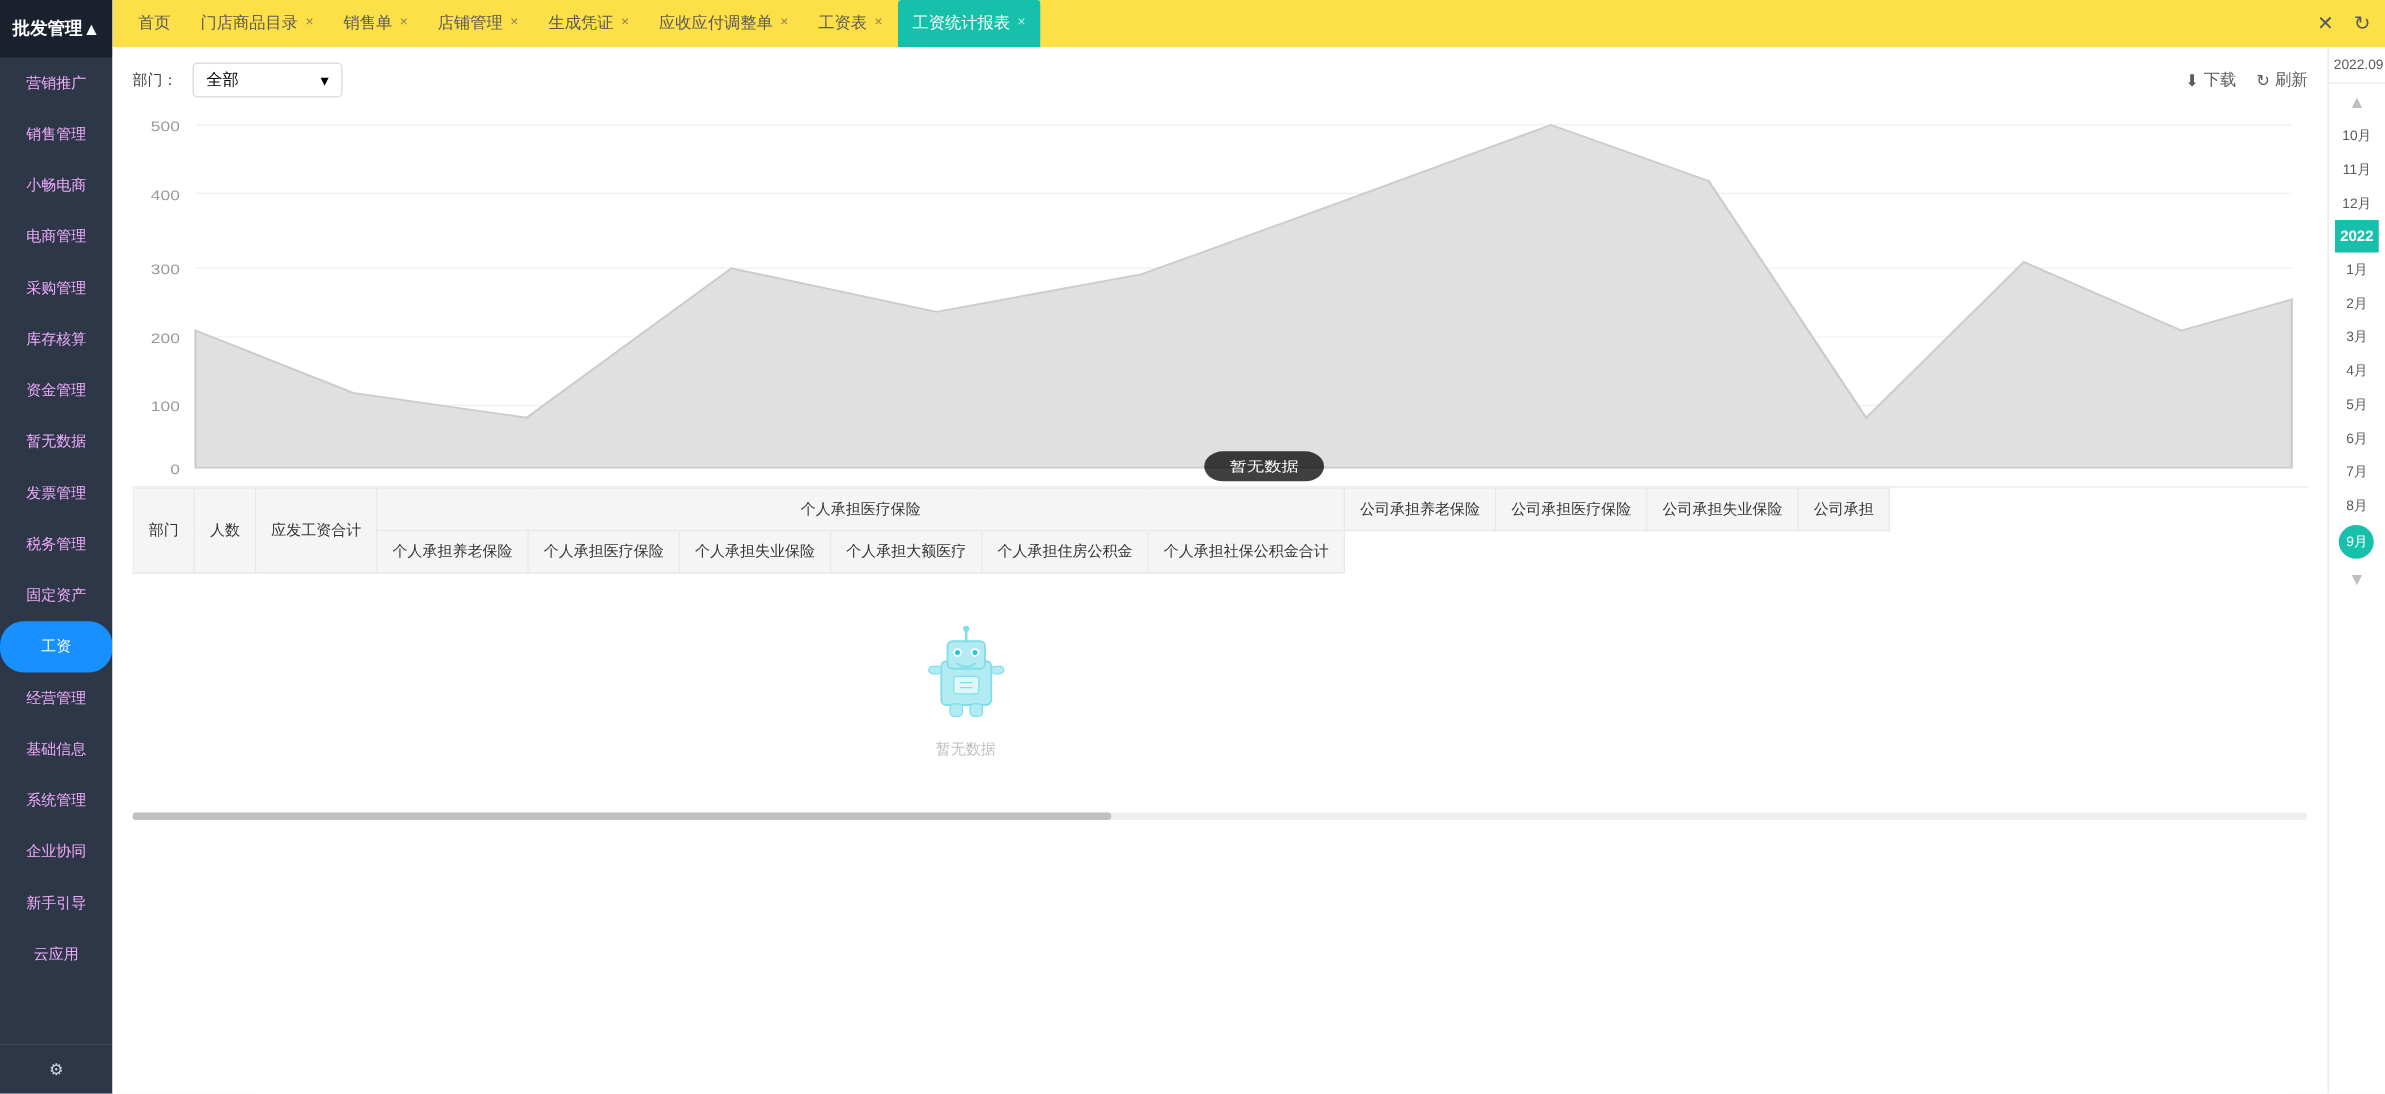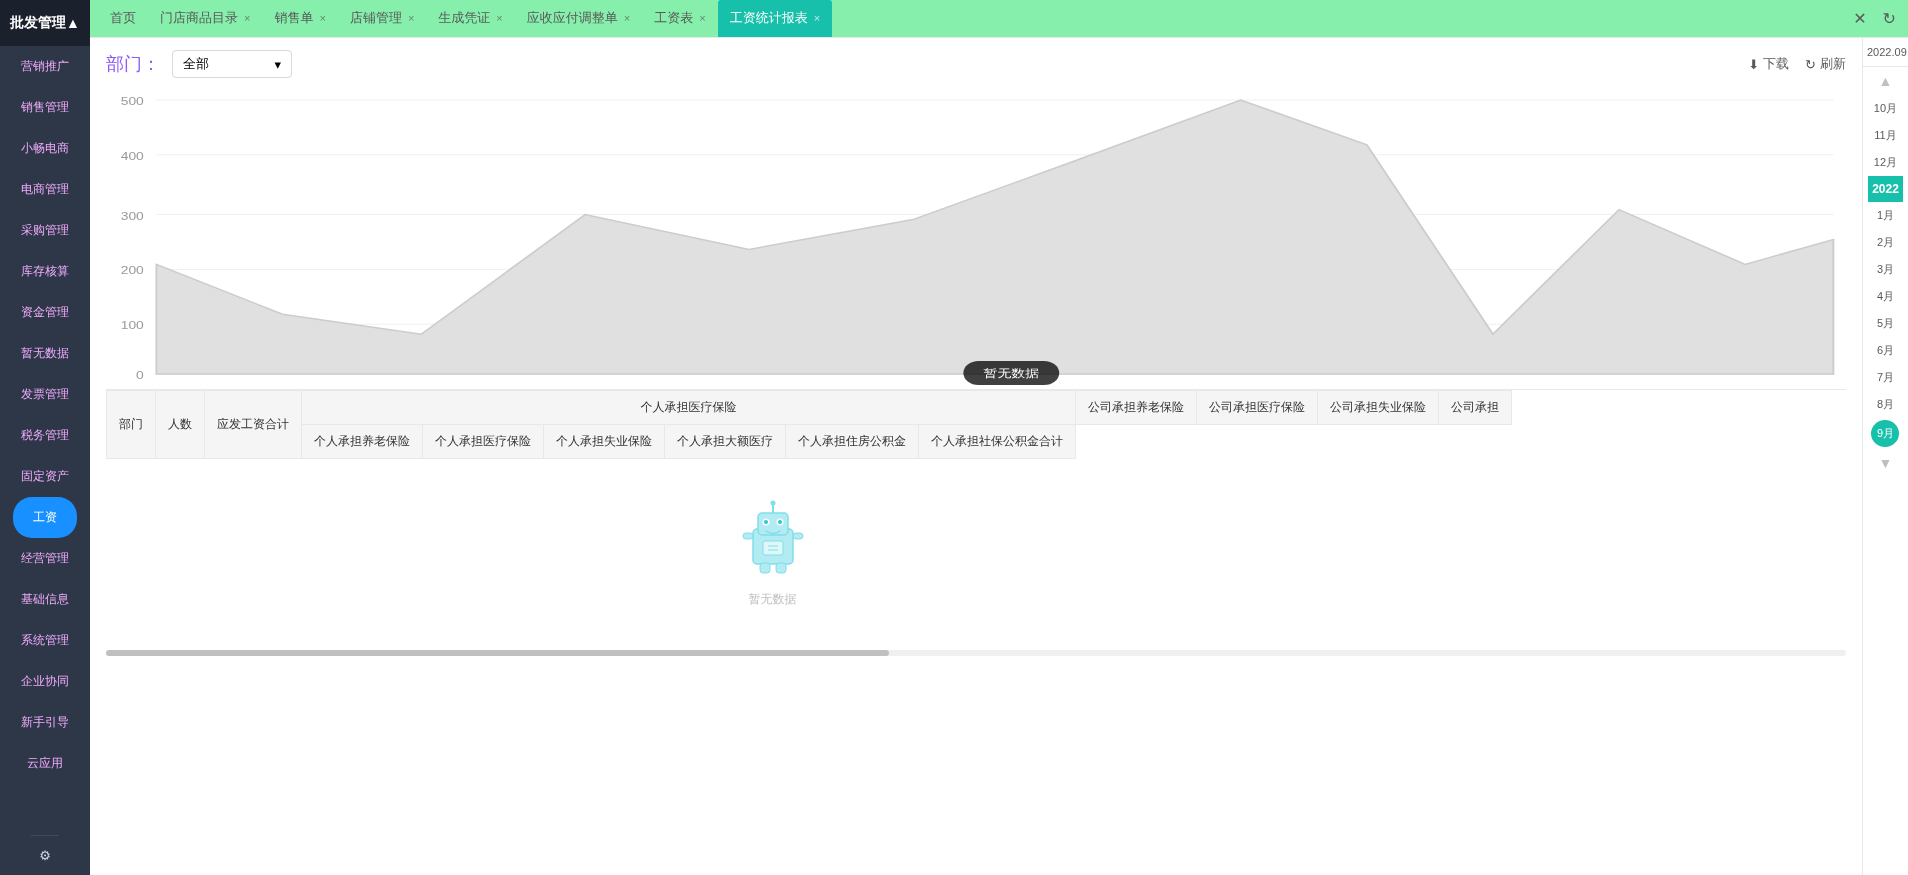--- a/index.html
+++ b/index.html
@@ -8,21 +8,20 @@
     
     .sidebar {
       width: 90px;
       background: #2d3748;
       color: #fff;
       display: flex;
       flex-direction: column;
       flex-shrink: 0;
       height: 100%;
       overflow-y: auto;
-      align-items: center;
     }
     .sidebar-header {
       background: #1a202c;
       padding: 14px 10px;
       font-size: 14px;
       font-weight: bold;
       text-align: center;
       display: flex;
       align-items: center;
       justify-content: space-between;
@@ -52,21 +51,21 @@
       display: flex;
       flex-direction: column;
       overflow: hidden;
       background: #fff;
     }
 
     
     .tabs-bar {
       display: flex;
       align-items: center;
-      background: #86efac;
+      background: #fde047;
       border-bottom: 1px solid #e8e8e8;
       padding: 0 8px;
       height: 38px;
       flex-shrink: 0;
       overflow-x: auto;
       white-space: nowrap;
     }
     .tab {
       display: inline-flex;
       align-items: center;
@@ -151,21 +150,21 @@
     .toolbar-left {
       display: flex;
       align-items: center;
       gap: 12px;
     }
     .toolbar-right {
       display: flex;
       align-items: center;
       gap: 16px;
     }
-    .label-text { color: #8b5cf6; font-size: 18px; }
+    .label-text { color: #404040; font-size: 12px; }
     .select-box {
       display: flex;
       align-items: center;
       border: 1px solid #d9d9d9;
       border-radius: 4px;
       padding: 4px 10px;
       min-width: 120px;
       background: #fff;
       cursor: pointer;
       gap: 6px;

